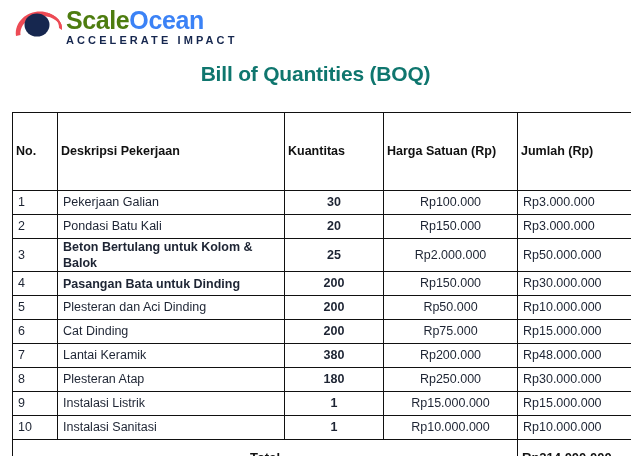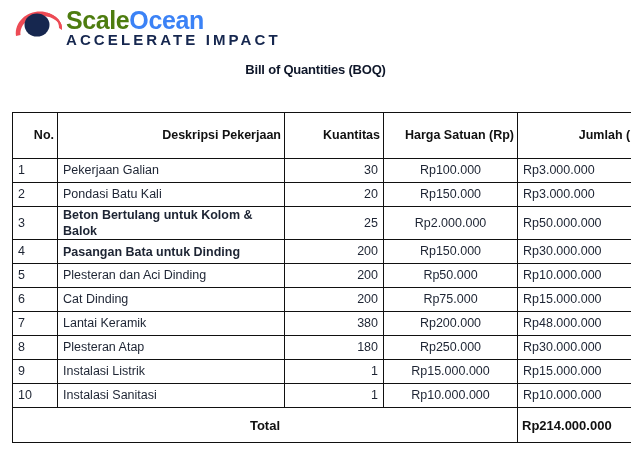--- a/index.html
+++ b/index.html
@@ -40,39 +40,39 @@
   .logo-word {
     font-size: 25px;
     font-weight: bold;
     letter-spacing: -0.4px;
     line-height: 26px;
     white-space: nowrap;
   }
   .logo-word .scale { color: #4d7c0f; margin-top: 28px; }
   .logo-word .ocean { color: #3b82f6; }
   .logo-tagline {
-    font-size: 15px;
+    font-size: 11px;
     font-weight: bold;
     letter-spacing: 3.1px;
     color: #16274F;
     line-height: 12px;
     margin-top: 1px;
     white-space: nowrap;
   }
 
   
   .doc-title {
     position: absolute;
     left: 0;
     top: 62px;
     width: 631px;
     text-align: center;
-    font-size: 13px;
-    font-weight: bold;
-    color: #0f172a;
+    font-size: 21px;
+    font-weight: bold;
+    color: #0f766e;
     letter-spacing: -0.2px;
   }
 
   
   .boq-table-wrap {
     position: absolute;
     left: 12px;
     top: 112px;
     width: 607px;
   }
@@ -89,40 +89,40 @@
     padding: 4px;
     vertical-align: middle;
     overflow: hidden;
     white-space: nowrap;
   }
   table.boq thead th {
     height: 45px;
     font-weight: bold;
     font-size: 12.5px;
     color: #111111;
-    text-align: right;
+    text-align: left;
     line-height: 15px;
-    padding: 0 3px;
+    padding: 16px 3px;
     white-space: normal;
     margin-left: 44px;
   }
   th.col-no   { width: 38px; }
   th.col-desc { width: 220px; }
   th.col-qty  { width: 92px; }
   th.col-rate { width: 127px; }
   th.col-amt  { width: 130px; }
 
   table.boq tbody td {
     height: 23px;
     padding: 0 5px;
     line-height: 15px;
   }
   td.c-no   { text-align: left; padding-left: 5px; }
   td.c-desc { text-align: left; padding-left: 8px; }
-  td.c-qty  { text-align: right; padding-left: 7px; }
+  td.c-qty  { text-align: center; padding-left: 7px; font-weight: bold; }
   td.c-rate { text-align: center; padding-left: 7px; }
   td.c-amt  { text-align: left; padding-left: 7px; }
 
   tr.tall td { height: 41px; }
   tr.tall td.c-desc { white-space: normal; line-height: 16px; font-weight: bold; }
 
   tr.total-row td {
     height: 26px;
     font-weight: bold;
     font-size: 13px;

